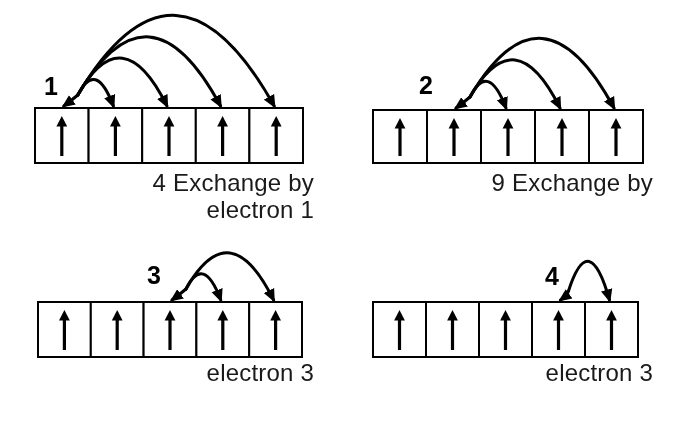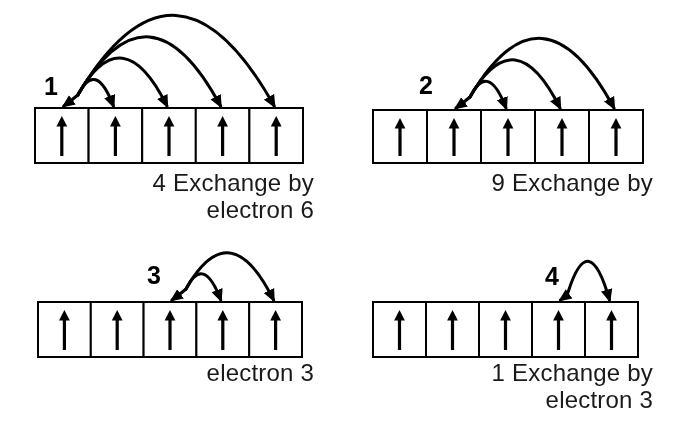--- a/index.html
+++ b/index.html
@@ -129,26 +129,25 @@
       </g>
   </svg>
 
   <div class="elabel" style="left:29px; top:74px;">1</div>
   <div class="elabel" style="left:404px; top:73px;">2</div>
   <div class="elabel" style="left:132px; top:263px;">3</div>
   <div class="elabel" style="left:530px; top:264px;">4</div>
 
   <div class="caption" style="left:14px; top:169px;">
     <div>4 Exchange by</div>
-    <div>electron 6</div>
+    <div>electron 1</div>
   </div>
   <div class="caption" style="left:353px; top:169px;">
     <div>9 Exchange by</div>
   </div>
   <div class="caption" style="left:14px; top:359px;">
     <div>electron 3</div>
   </div>
   <div class="caption" style="left:353px; top:359px;">
-    <div>1 Exchange by</div>
     <div>electron 3</div>
   </div>
 
 </div>
 
 </body></html>

